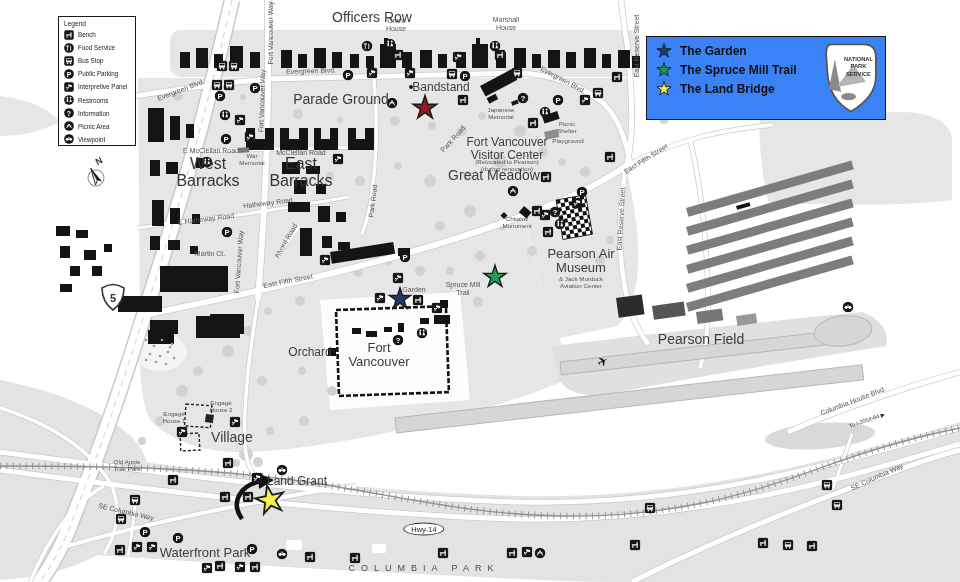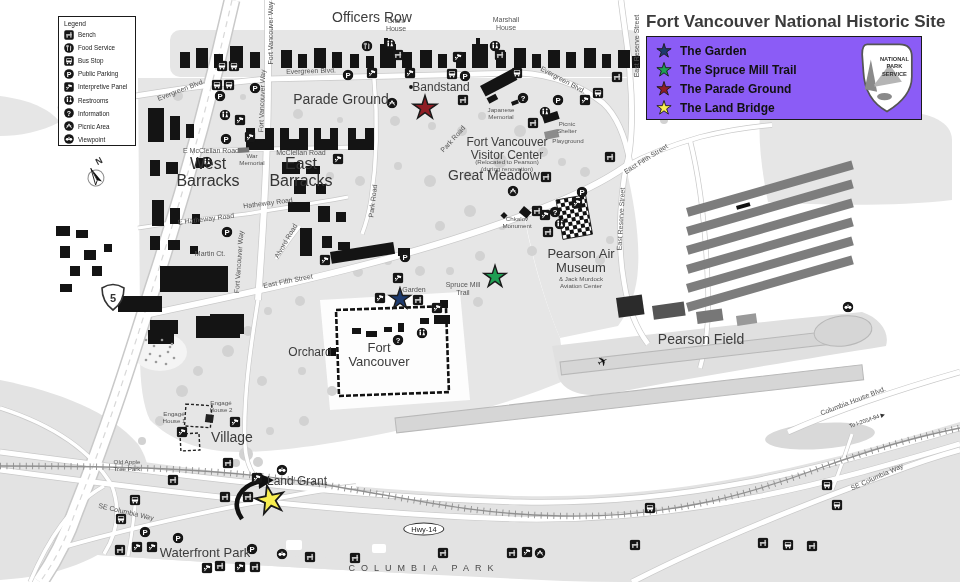--- a/index.html
+++ b/index.html
@@ -17,21 +17,21 @@
   .spaced{letter-spacing:6px;font-size:9px;color:#4a4a4a;}
   
   .legend{position:absolute;left:58px;top:16px;width:78px;height:130px;background:#fff;
           border:1.4px solid #1a1a1a;box-sizing:border-box;padding:3px 5px;}
   .legend-title{font-size:6.6px;color:#222;margin-bottom:1px;}
   .legend-row{display:flex;align-items:center;gap:4px;height:13.1px;}
   .legend-row svg{width:10px;height:10px;flex:0 0 10px;}
   .legend-row span{font-size:6.3px;color:#222;}
   
   .map-title{position:absolute;left:646px;top:12px;width:300px;font-size:17px;font-weight:bold;color:#3b3b3b;}
-  .poi-card{position:absolute;left:646px;top:36px;width:276px;height:84px;background:#8b5cf6;
+  .poi-card{position:absolute;left:646px;top:36px;width:240px;height:84px;background:#3b82f6;
             border:1.3px solid #1a1a1a;box-sizing:border-box;padding:4px 8px;}
   .poi-row{display:flex;align-items:center;gap:7px;height:19px;}
   .poi-row svg{width:18px;height:18px;flex:0 0 18px;}
   .poi-row span{font-size:12px;font-weight:600;color:#111;}
   .nps-logo{position:absolute;right:6px;top:5px;width:56px;height:72px;}
   .nps-word{font-size:4.6px;font-weight:bold;fill:#333;}
   
   .hwy-oval{position:absolute;left:424px;top:513px;transform:translate(-50%,-50%);
             border:1.4px solid #333;border-radius:50%;background:#fff;padding:1px 7px;
             font-size:7.5px;color:#222;margin-top:16px;}
@@ -740,39 +740,32 @@
     <span>Picnic Area</span>
       </div>
   <div class="legend-row">
     <svg viewBox="0 0 12 12">
           <use href="#sym-viewpoint"></use>
         </svg>
     <span>Viewpoint</span>
       </div>
 </div>
 
-<div class="map-title">Fort Vancouver National Historic Site</div>
 <div class="poi-card">
   <div class="poi-row">
     <svg viewBox="-12 -12 24 24">
           <use href="#sym-star" x="-12" y="-12" width="24" height="24" fill="#1d3a6e"></use>
         </svg>
     <span>The Garden</span>
       </div>
   <div class="poi-row">
     <svg viewBox="-12 -12 24 24">
           <use href="#sym-star" x="-12" y="-12" width="24" height="24" fill="#1f9e53"></use>
         </svg>
     <span>The Spruce Mill Trail</span>
-      </div>
-  <div class="poi-row">
-    <svg viewBox="-12 -12 24 24">
-          <use href="#sym-star" x="-12" y="-12" width="24" height="24" fill="#8f1d24"></use>
-        </svg>
-    <span>The Parade Ground</span>
       </div>
   <div class="poi-row">
     <svg viewBox="-12 -12 24 24">
           <use href="#sym-star" x="-12" y="-12" width="24" height="24" fill="#f8ee50"></use>
         </svg>
     <span>The Land Bridge</span>
       </div>
   <svg class="nps-logo" viewBox="0 0 44 58">
     <path d="M6,2 L32,2 Q42,2 42,12 L42,28 Q42,44 22,56 Q4,46 3,24 L2,10 Q2,2 6,2 Z" fill="#fff" stroke="#555" stroke-width="1.4"></path>
     <polygon points="9,14 14,40 4,38" fill="#8a8a8a"></polygon>

